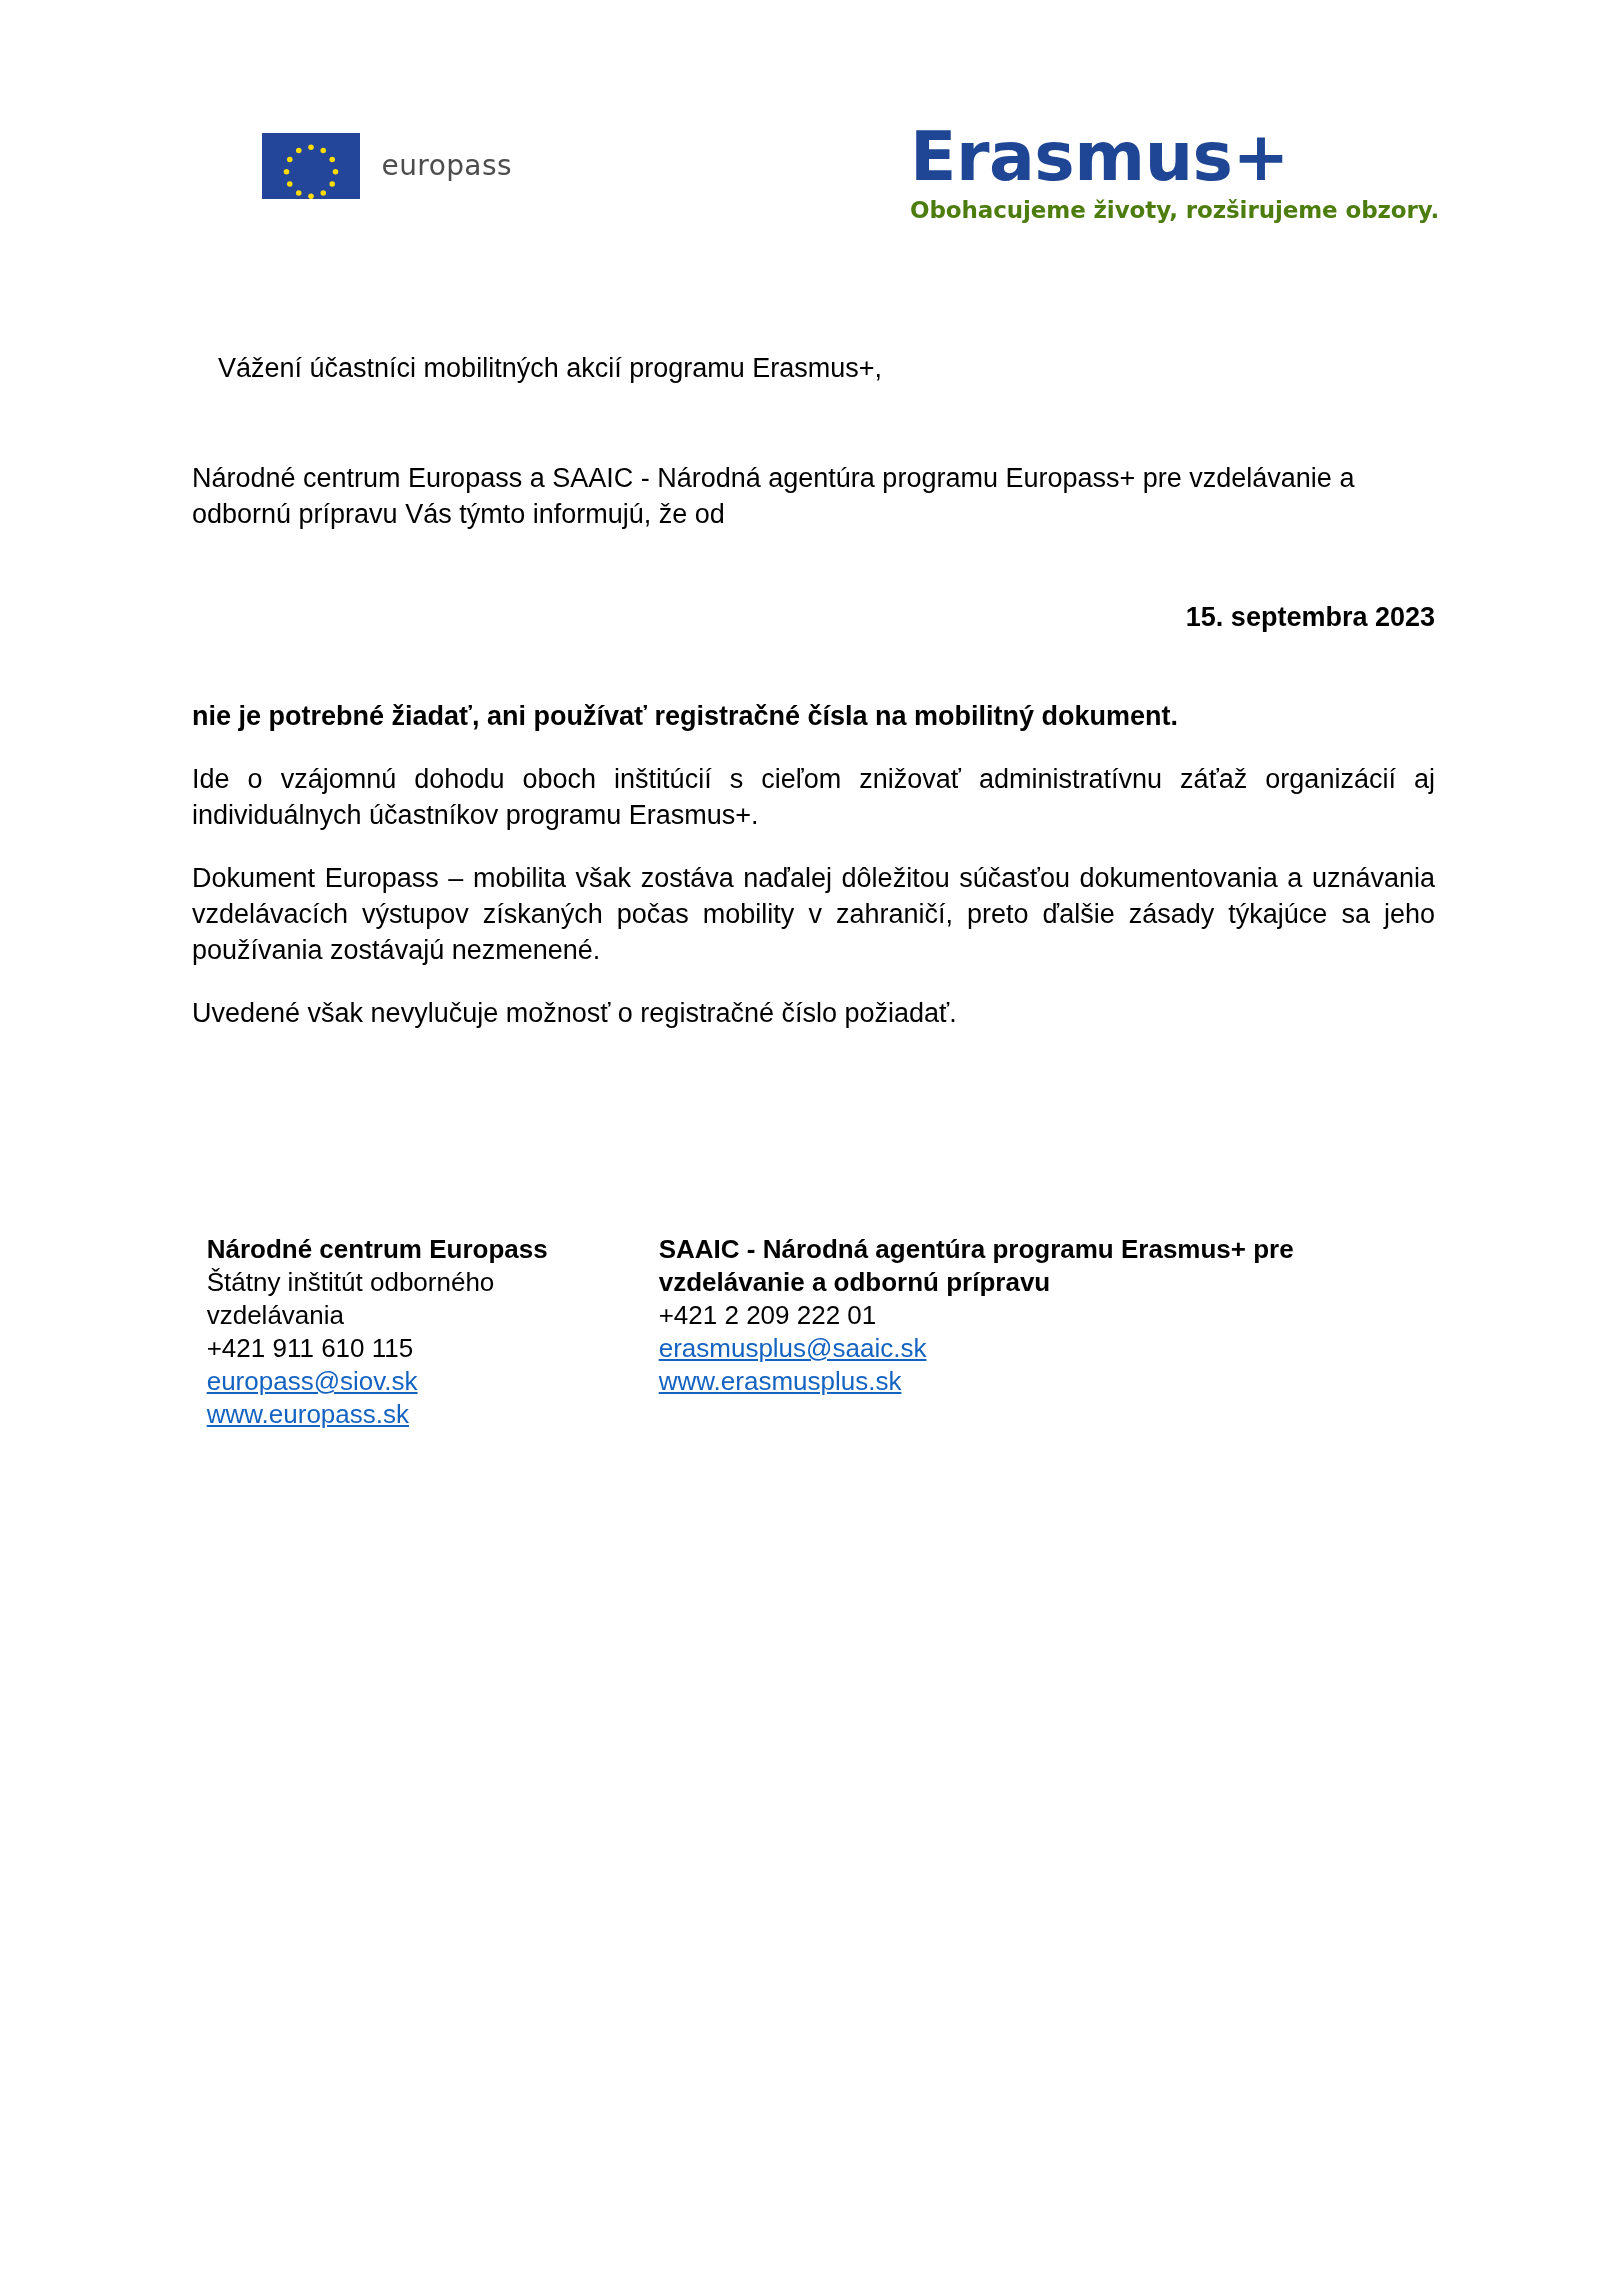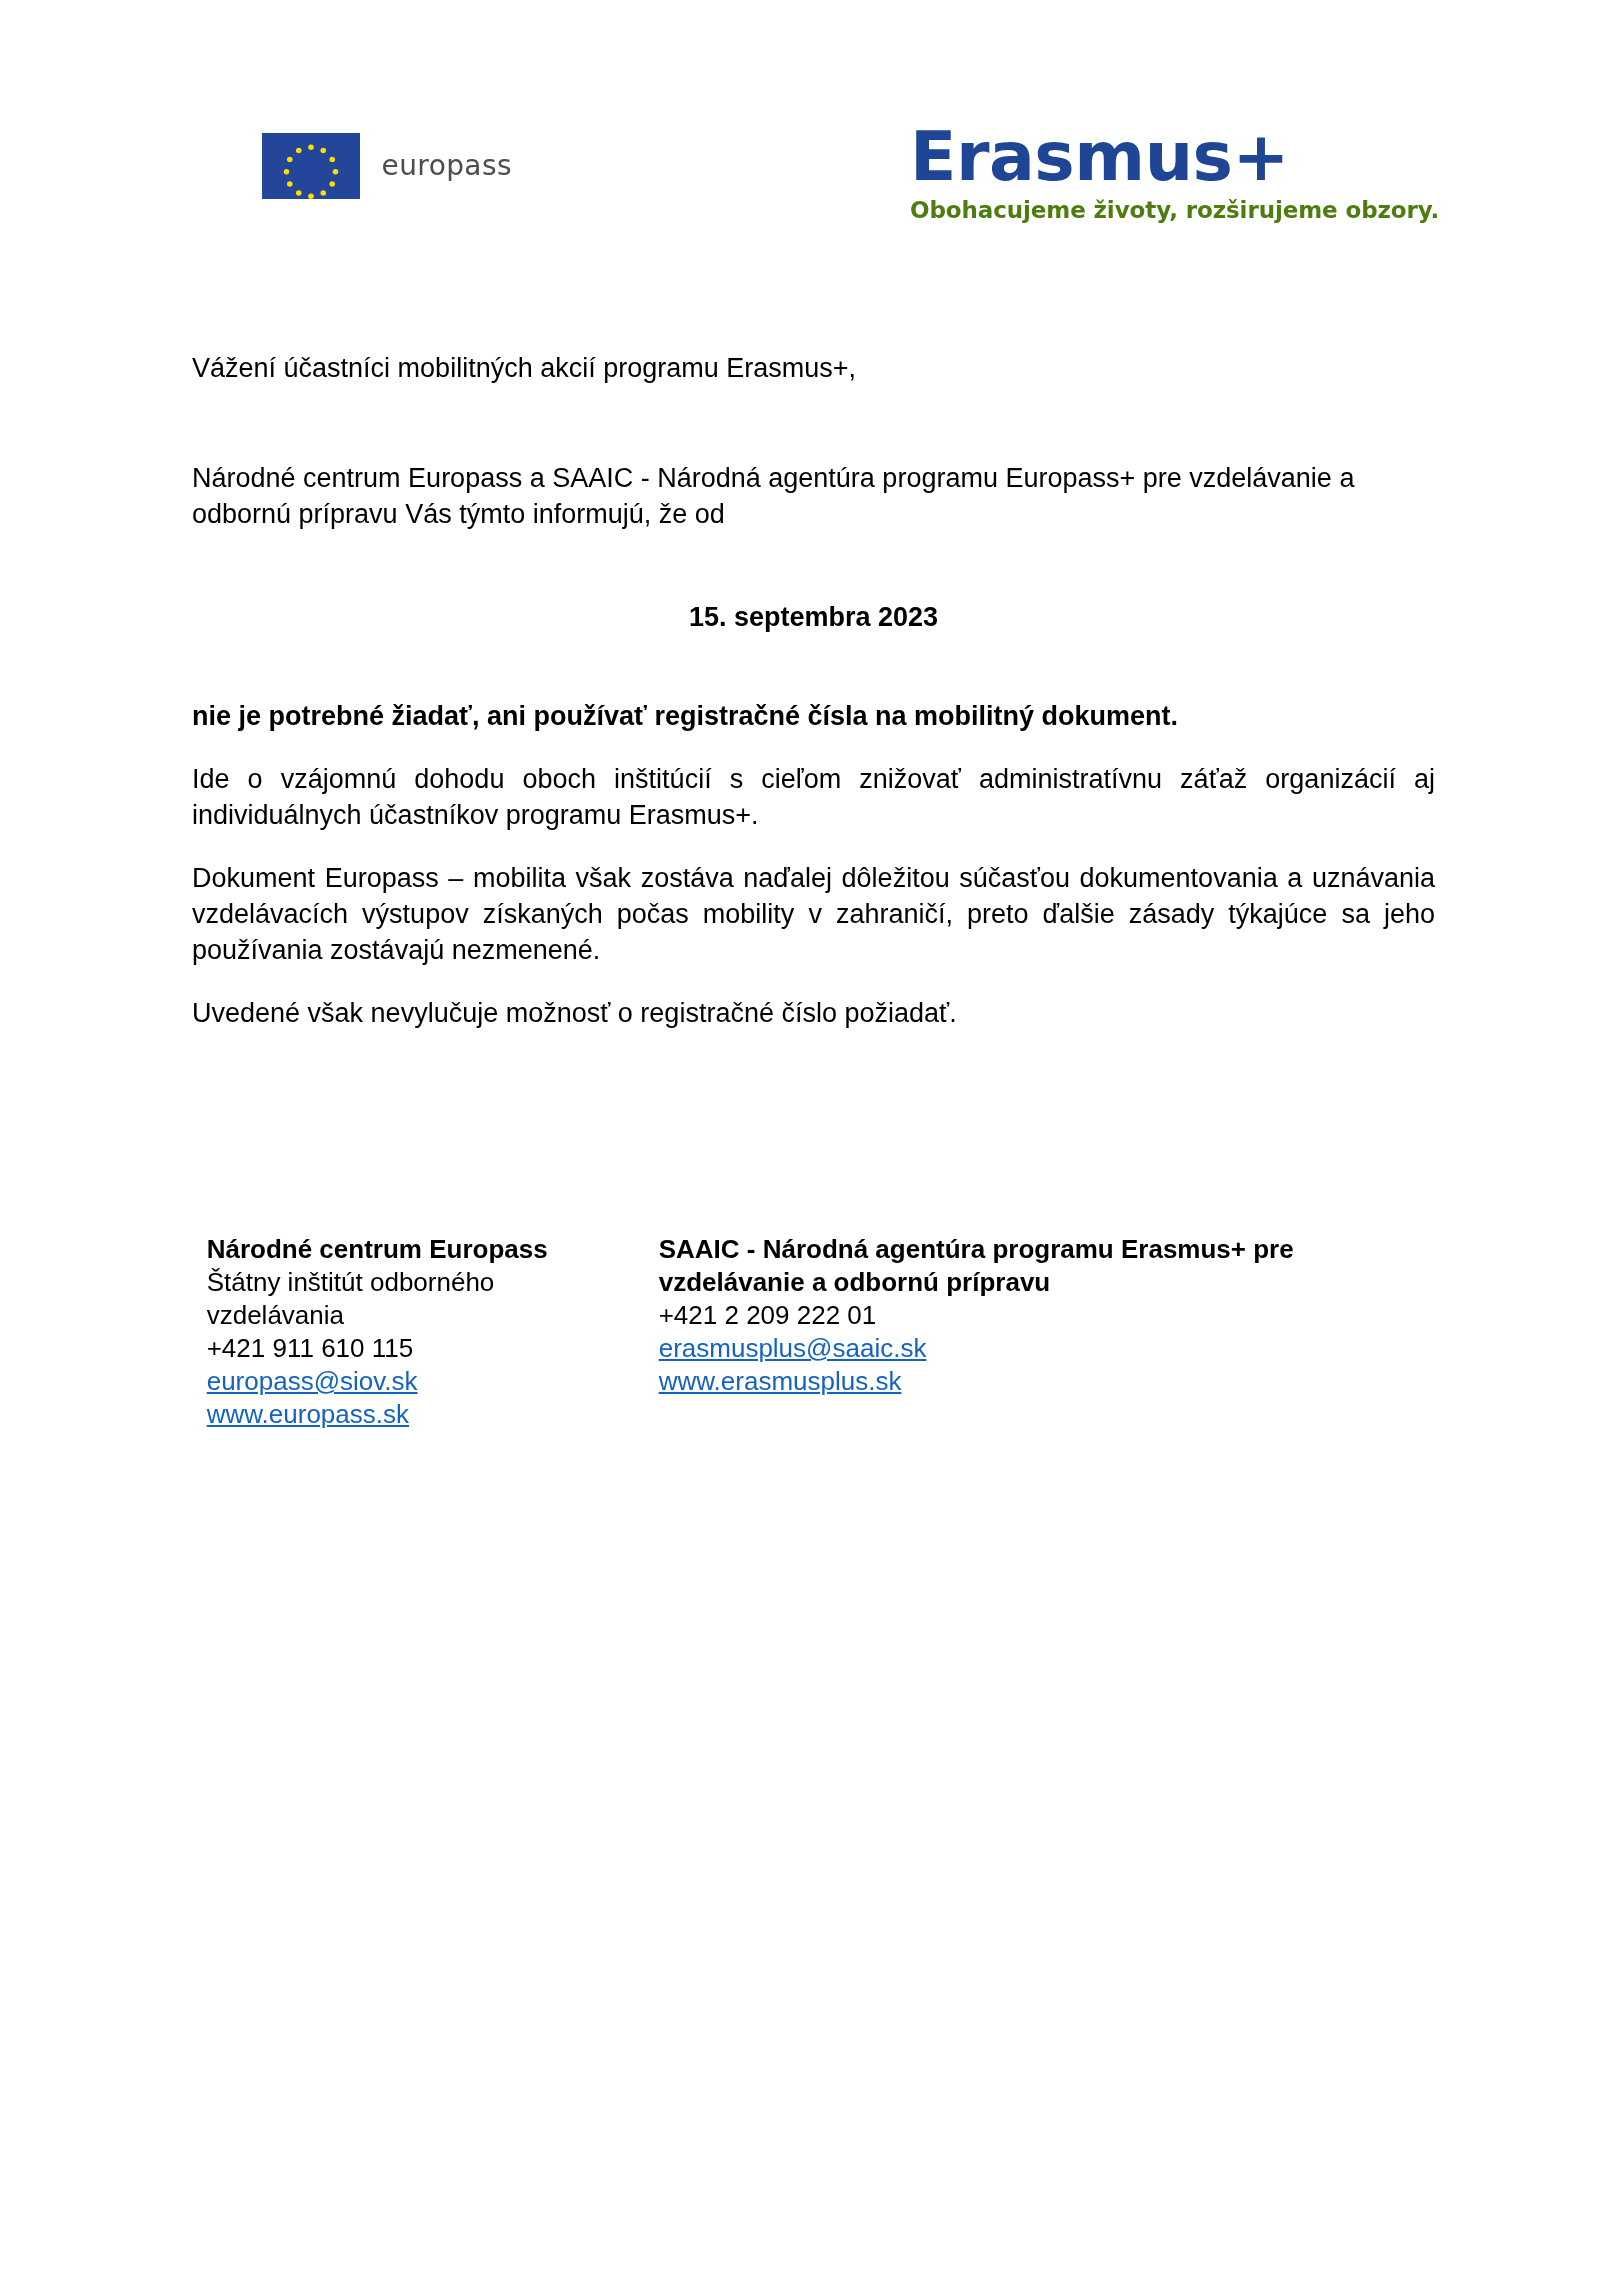--- a/index.html
+++ b/index.html
@@ -95,24 +95,24 @@
   }
 
   .p {
     font-size: 27px;
     line-height: 1.33;
     color: #000000;
     margin: 0;
   }
   .p-left   { text-align: left; }
   .p-just   { text-align: justify; text-justify: inter-word; }
-  .p-center { text-align: center; }
+  .p-center { text-align: right; }
   .bold     { font-weight: 700; }
 
-  .sp-greeting   { margin-bottom: 0; }
+  .sp-greeting   { margin-bottom: 0; margin-left: 26px; }
   .gap-1 { height: 74px; }
   .gap-2 { height: 67px; }
   .gap-3 { height: 63px; }
   .gap-4 { height: 27.4px; }
   .gap-5 { height: 27.4px; }
   .gap-6 { height: 27.4px; }
 
   
   .contacts {
     position: absolute;

